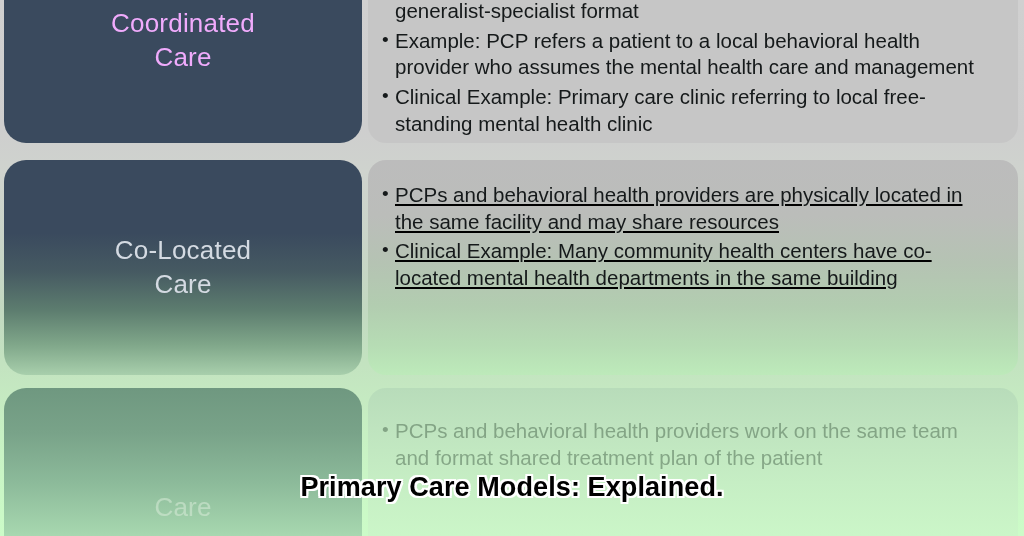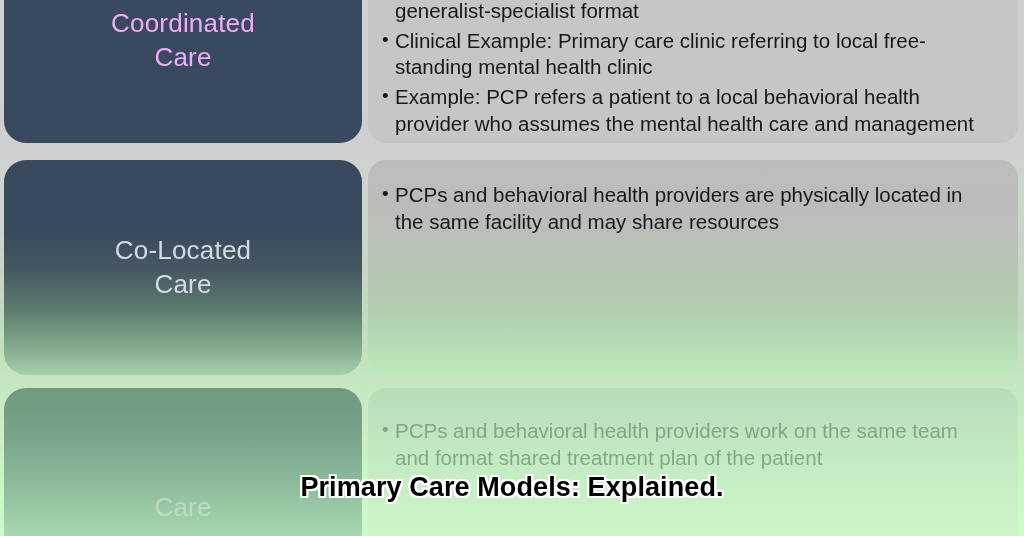--- a/index.html
+++ b/index.html
@@ -109,20 +109,21 @@
   }
   #row-2 .content-card {
     background: linear-gradient(to bottom,
         #bcbcbc 0%,
         #bbbdba 26%,
         #b5c3b3 48%,
         #b2cdb0 68%,
         #b6dcb4 86%,
         #bdeaba 100%);
     padding-top: 22px;
+    text-decoration: underline;
   }
   #row-3 .content-card {
     background: linear-gradient(to bottom,
         #b8dcba 0%,
         #bfe4bf 20%,
         #c6eec4 46%,
         #cbf6c8 72%,
         #cefdca 100%);
     padding-top: 30px;
   }
@@ -192,36 +193,37 @@
   <div class="row" id="row-1">
     <div class="label-card">
       <div class="label-text">
         <span>Coordinated</span><br>
         <span>Care</span>
       </div>
     </div>
     <div class="content-card">
       <div class="clipped-line">generalist-specialist format</div>
       <ul class="bullets">
+        <li>Example: PCP refers a patient to a local behavioral health provider who assumes the mental health care and management</li>
         <li>Clinical Example:  Primary care clinic referring to local free-standing mental health clinic</li>
-        <li>Example: PCP refers a patient to a local behavioral health provider who assumes the mental health care and management</li>
       </ul>
     </div>
   </div>
 
   <div class="row" id="row-2">
     <div class="label-card">
       <div class="label-text">
         <span>Co-Located</span><br>
         <span>Care</span>
       </div>
     </div>
     <div class="content-card">
       <ul class="bullets">
         <li>PCPs and behavioral health providers are physically located in the same facility and may share resources</li>
+        <li>Clinical Example: Many community health centers have co-located mental health departments in the same building</li>
       </ul>
     </div>
   </div>
 
   <div class="row" id="row-3">
     <div class="label-card">
       <div class="label-text">
         <br>
         <span>Care</span>
       </div>

